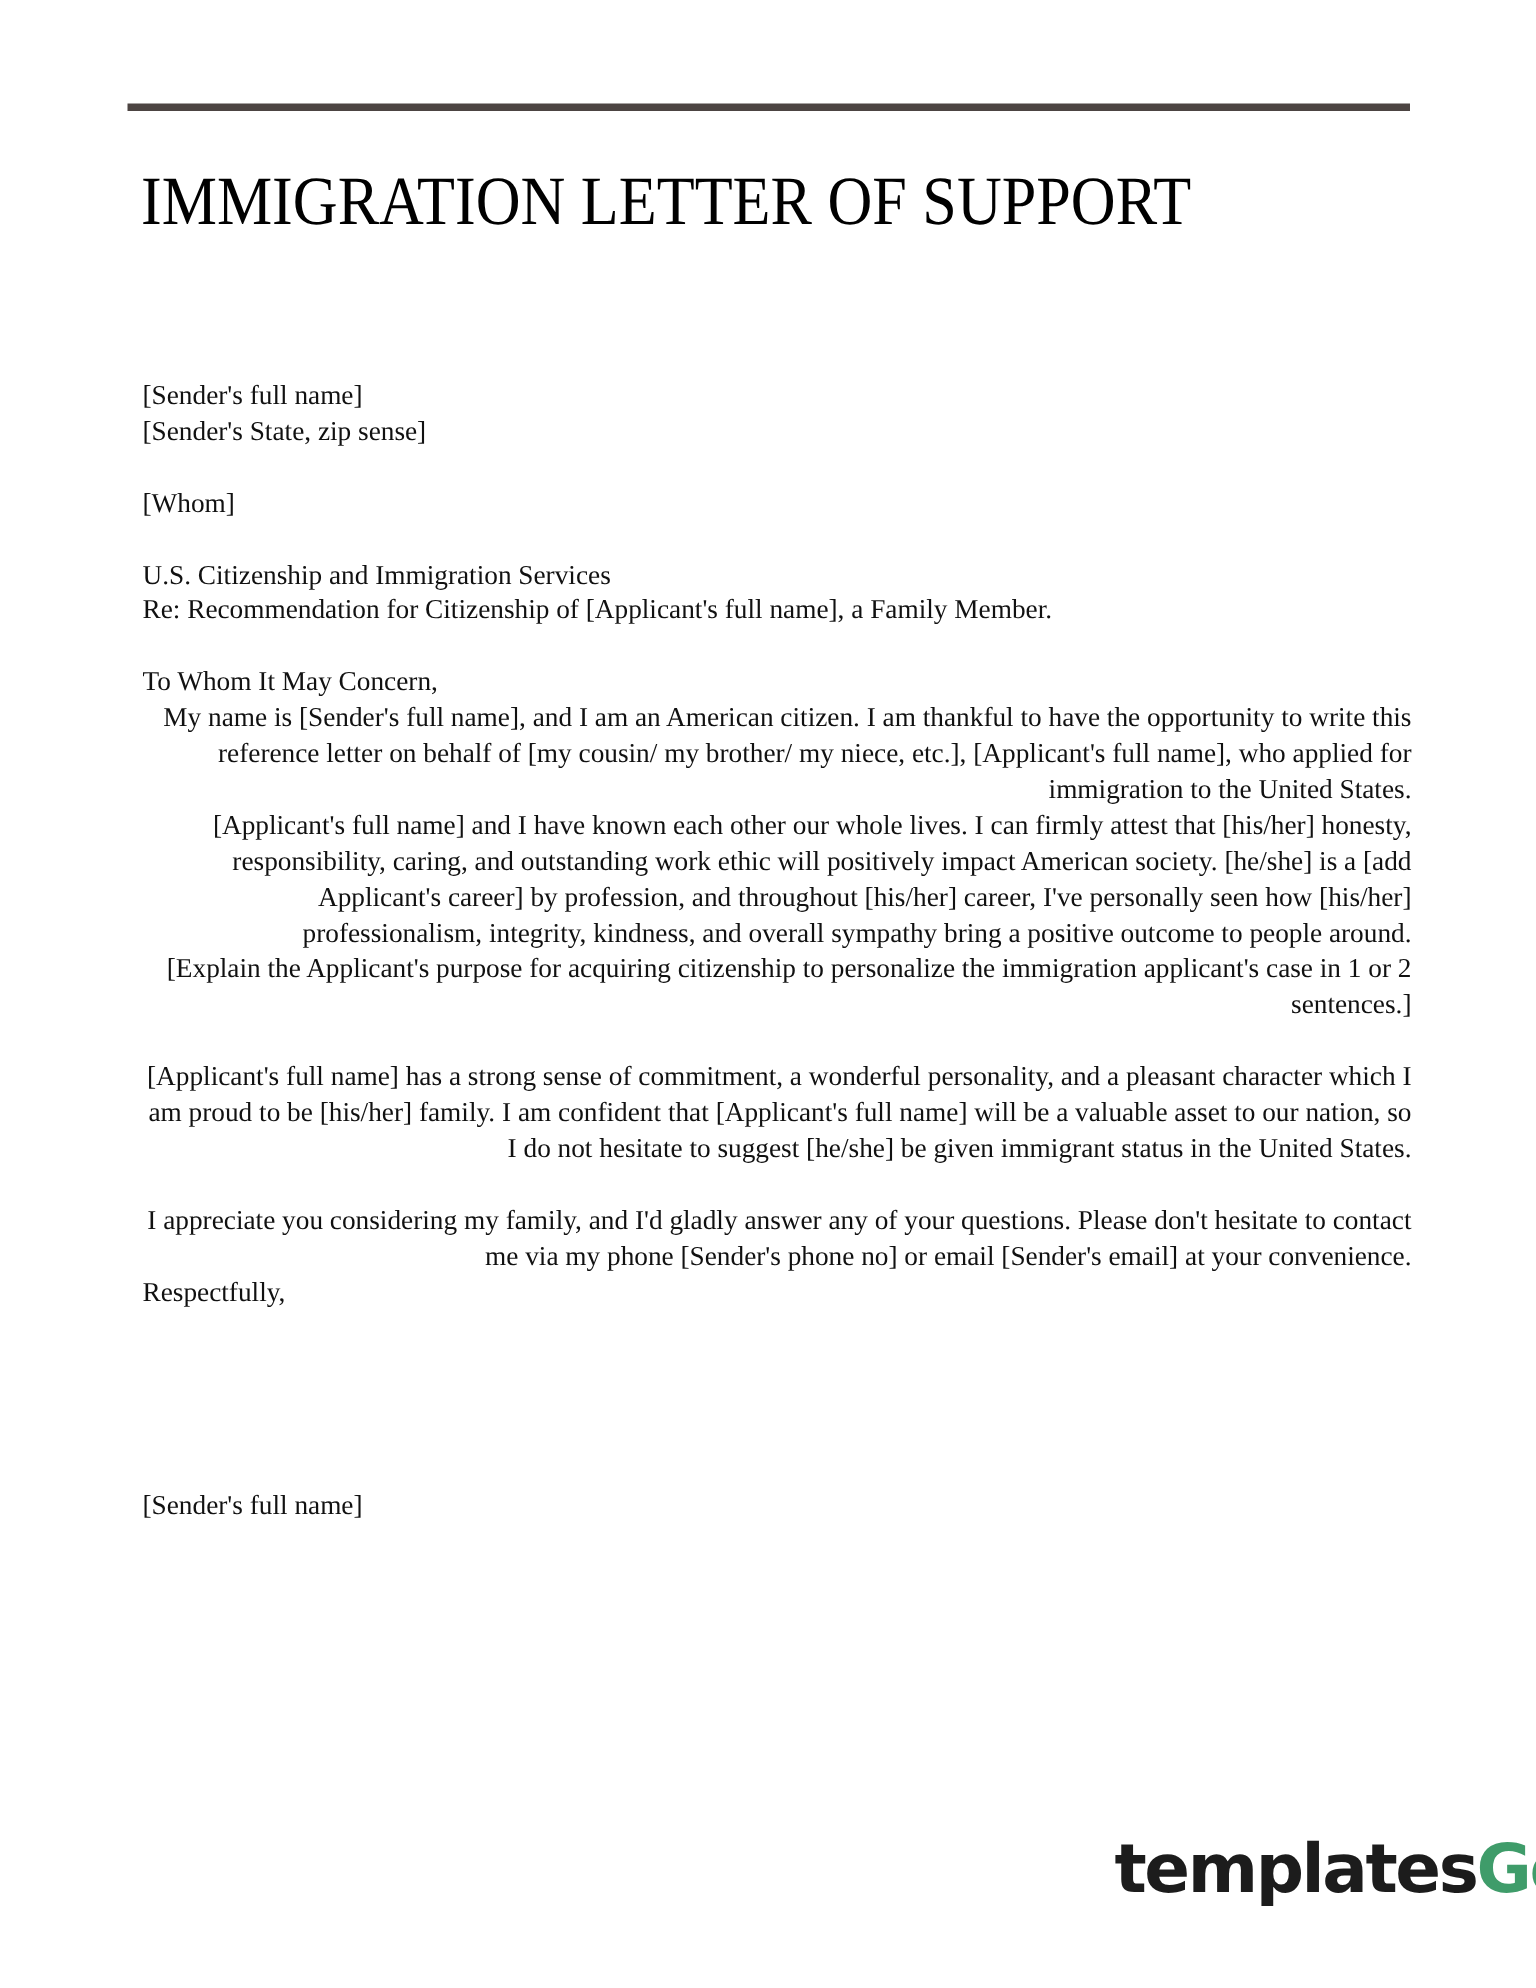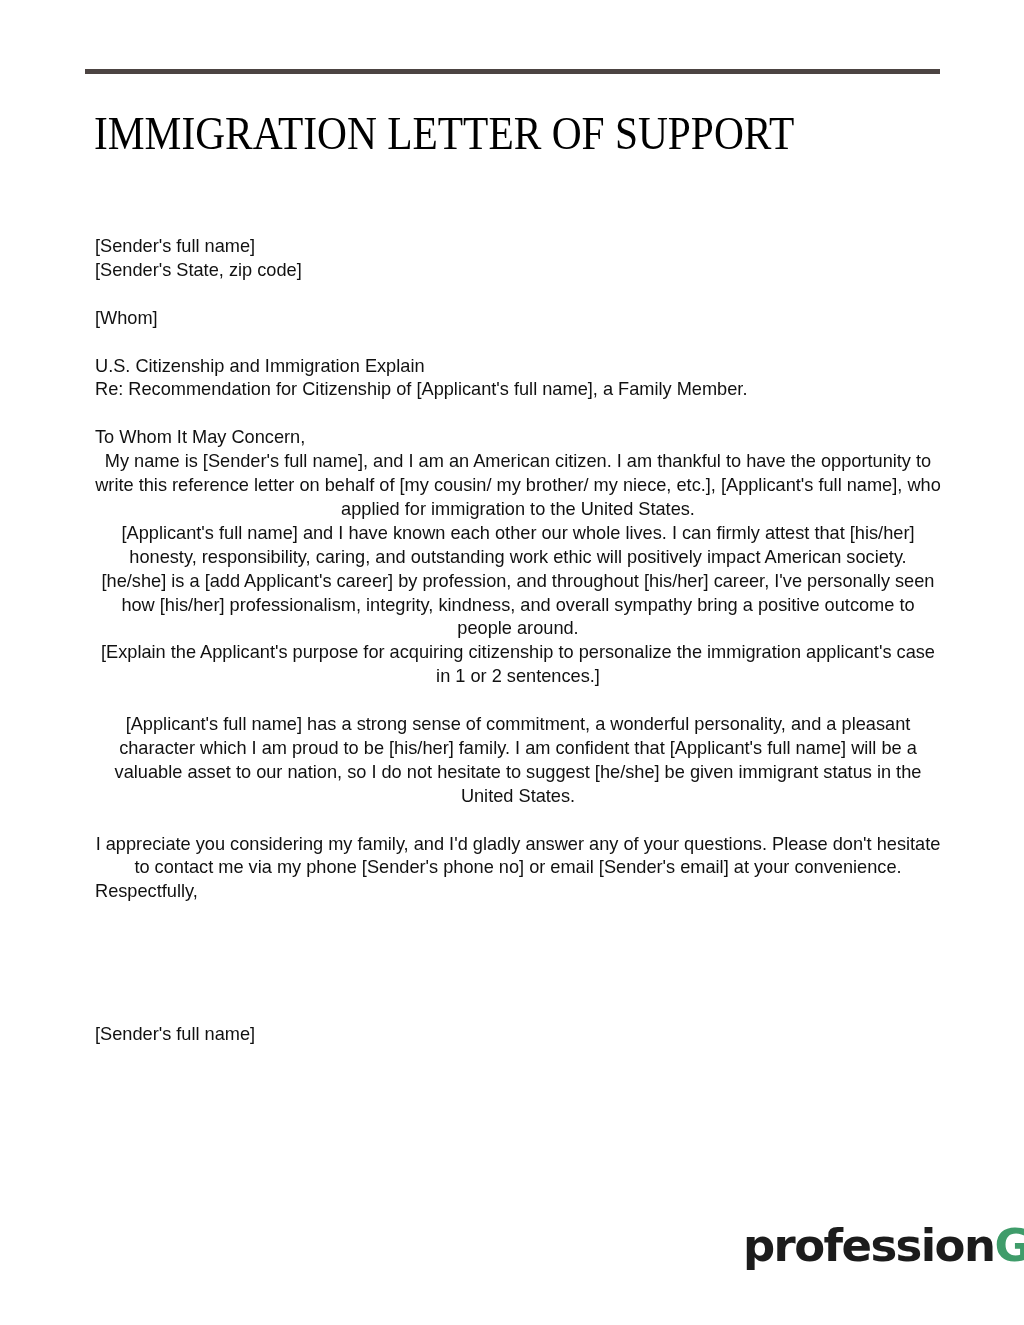--- a/index.html
+++ b/index.html
@@ -34,41 +34,41 @@
     font-weight: 400;
     color: #000000;
     letter-spacing: 0px;
     transform: scaleX(0.90);
     transform-origin: left top;
     white-space: nowrap;
   }
   .body-area {
     position: absolute;
     left: 95px;
-    top: 235px;
+    top: 252px;
     width: 846px;
-    font-family: Liberation Sans, sans-serif;
+    font-family: Liberation Serif, serif;
     font-size: 18.2px;
     line-height: 23.9px;
     color: #111111;
   }
   .block {
     margin: 0 0 23.9px 0;
     padding: 0;
   }
   .block.tight {
     margin-bottom: 0;
   }
   .line {
     display: block;
     white-space: pre-wrap;
   }
   .para {
     display: block;
-    text-align: center;
+    text-align: right;
   }
   .sig-gap {
     height: 119px;
   }
   .logo {
     position: absolute;
     left: 743px;
     top: 1220px;
     font-family: "DejaVu Sans", "Liberation Sans", sans-serif;
     font-size: 45px;
@@ -86,29 +86,29 @@
 <div class="page">
 
   <div class="header-rule"></div>
 
   <div class="doc-title">IMMIGRATION LETTER OF SUPPORT</div>
 
   <div class="body-area">
 
     <div class="block">
       <span class="line">[Sender's full name]</span>
-      <span class="line">[Sender's State, zip code]</span>
+      <span class="line">[Sender's State, zip sense]</span>
     </div>
 
     <div class="block">
       <span class="line">[Whom]</span>
     </div>
 
     <div class="block">
-      <span class="line">U.S. Citizenship and Immigration Explain</span>
+      <span class="line">U.S. Citizenship and Immigration Services</span>
       <span class="line">Re: Recommendation for Citizenship of [Applicant's full name], a Family Member.</span>
     </div>
 
     <div class="block">
       <span class="line">To Whom It May Concern,</span>
       <span class="para">My name is [Sender's full name], and I am an American citizen. I am thankful to have the opportunity to write this reference letter on behalf of [my cousin/ my brother/ my niece, etc.], [Applicant's full name], who applied for immigration to the United States.</span>
       <span class="para">[Applicant's full name] and I have known each other our whole lives. I can firmly attest that [his/her] honesty, responsibility, caring, and outstanding work ethic will positively impact American society. [he/she] is a [add Applicant's career] by profession, and throughout [his/her] career, I've personally seen how [his/her] professionalism, integrity, kindness, and overall sympathy bring a positive outcome to people around.</span>
       <span class="para">[Explain the Applicant's purpose for acquiring citizenship to personalize the immigration applicant's case in 1 or 2 sentences.]</span>
     </div>
 
@@ -123,16 +123,16 @@
 
     <div class="sig-gap"></div>
 
     <div class="block tight">
       <span class="line">[Sender's full name]</span>
     </div>
 
   </div>
 
   <div class="logo">
-    <span class="lg-dark">profession</span><span class="lg-green">Go</span>
+    <span class="lg-dark">templates</span><span class="lg-green">Go</span>
   </div>
 
 </div>
 
 </body></html>

